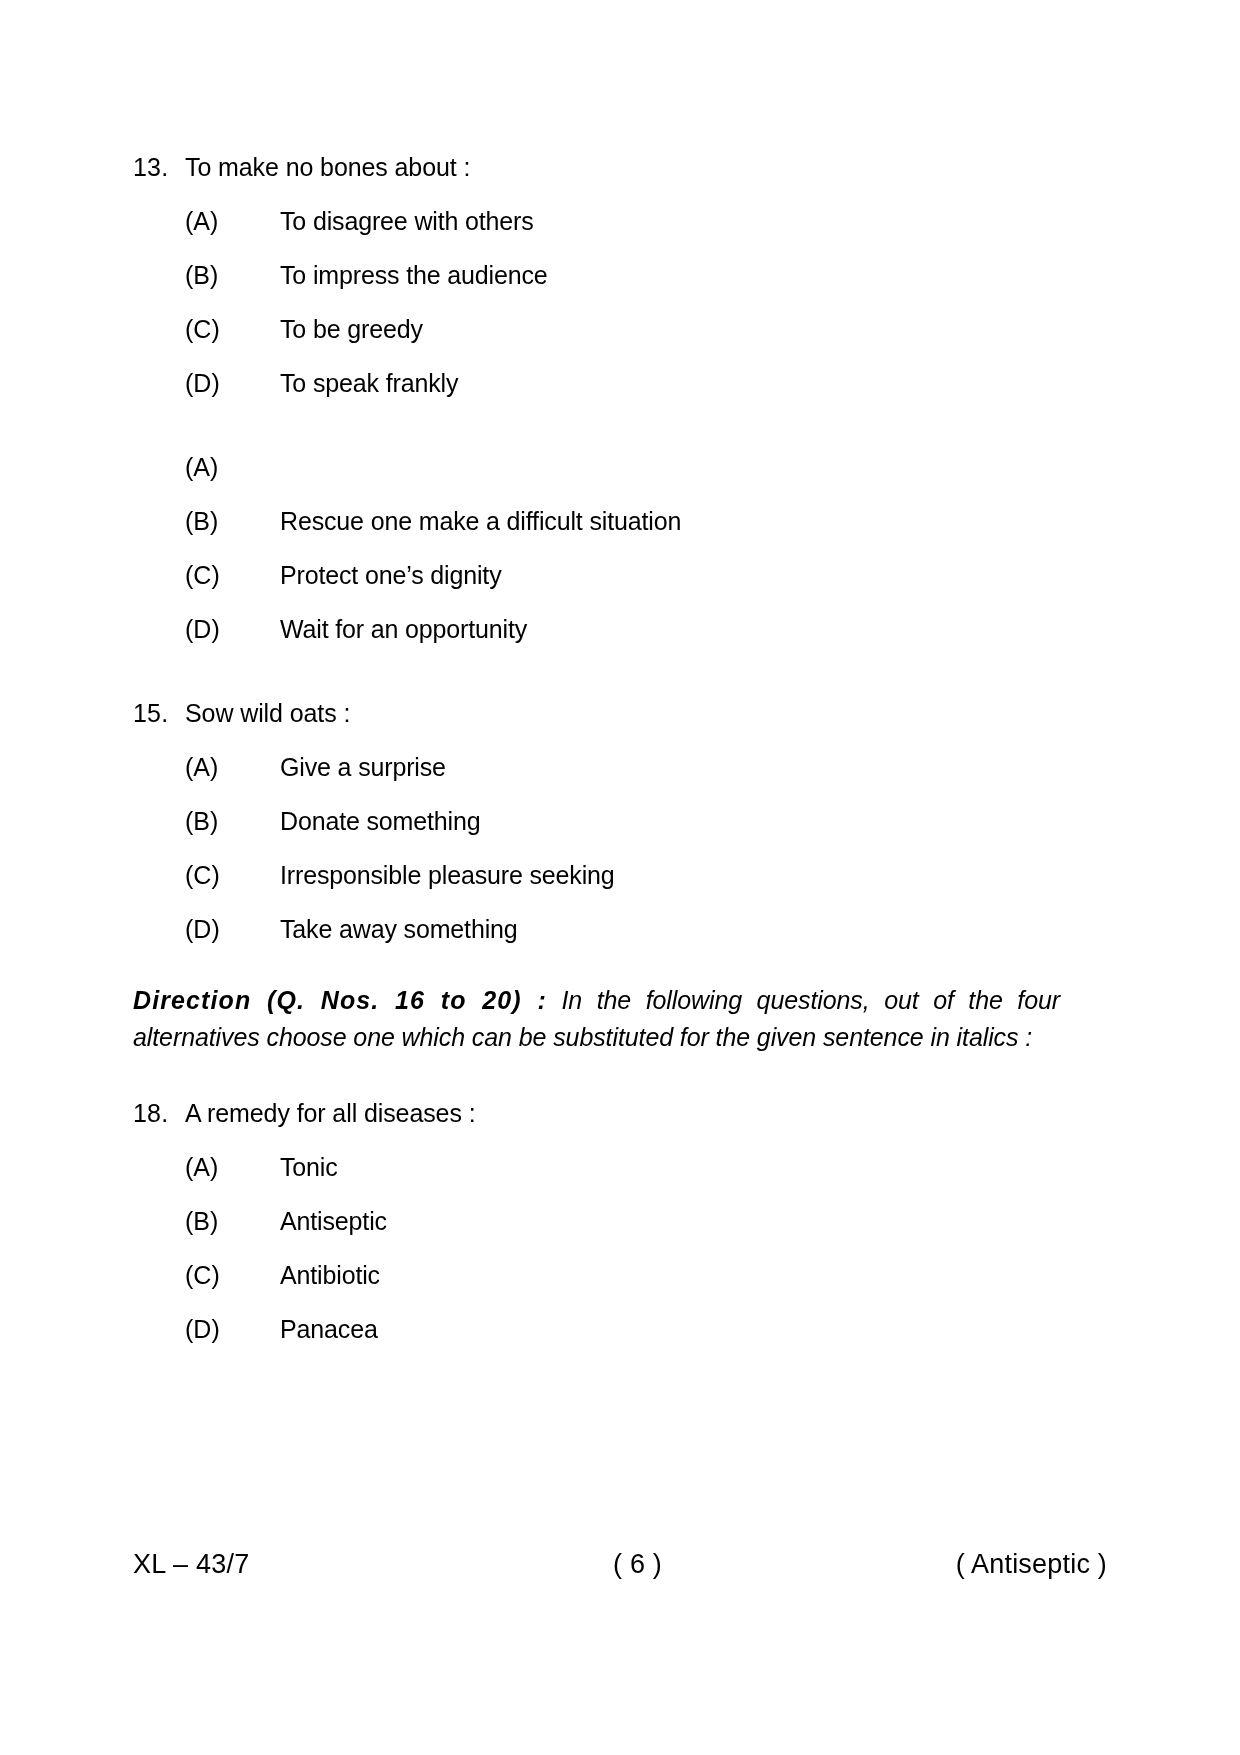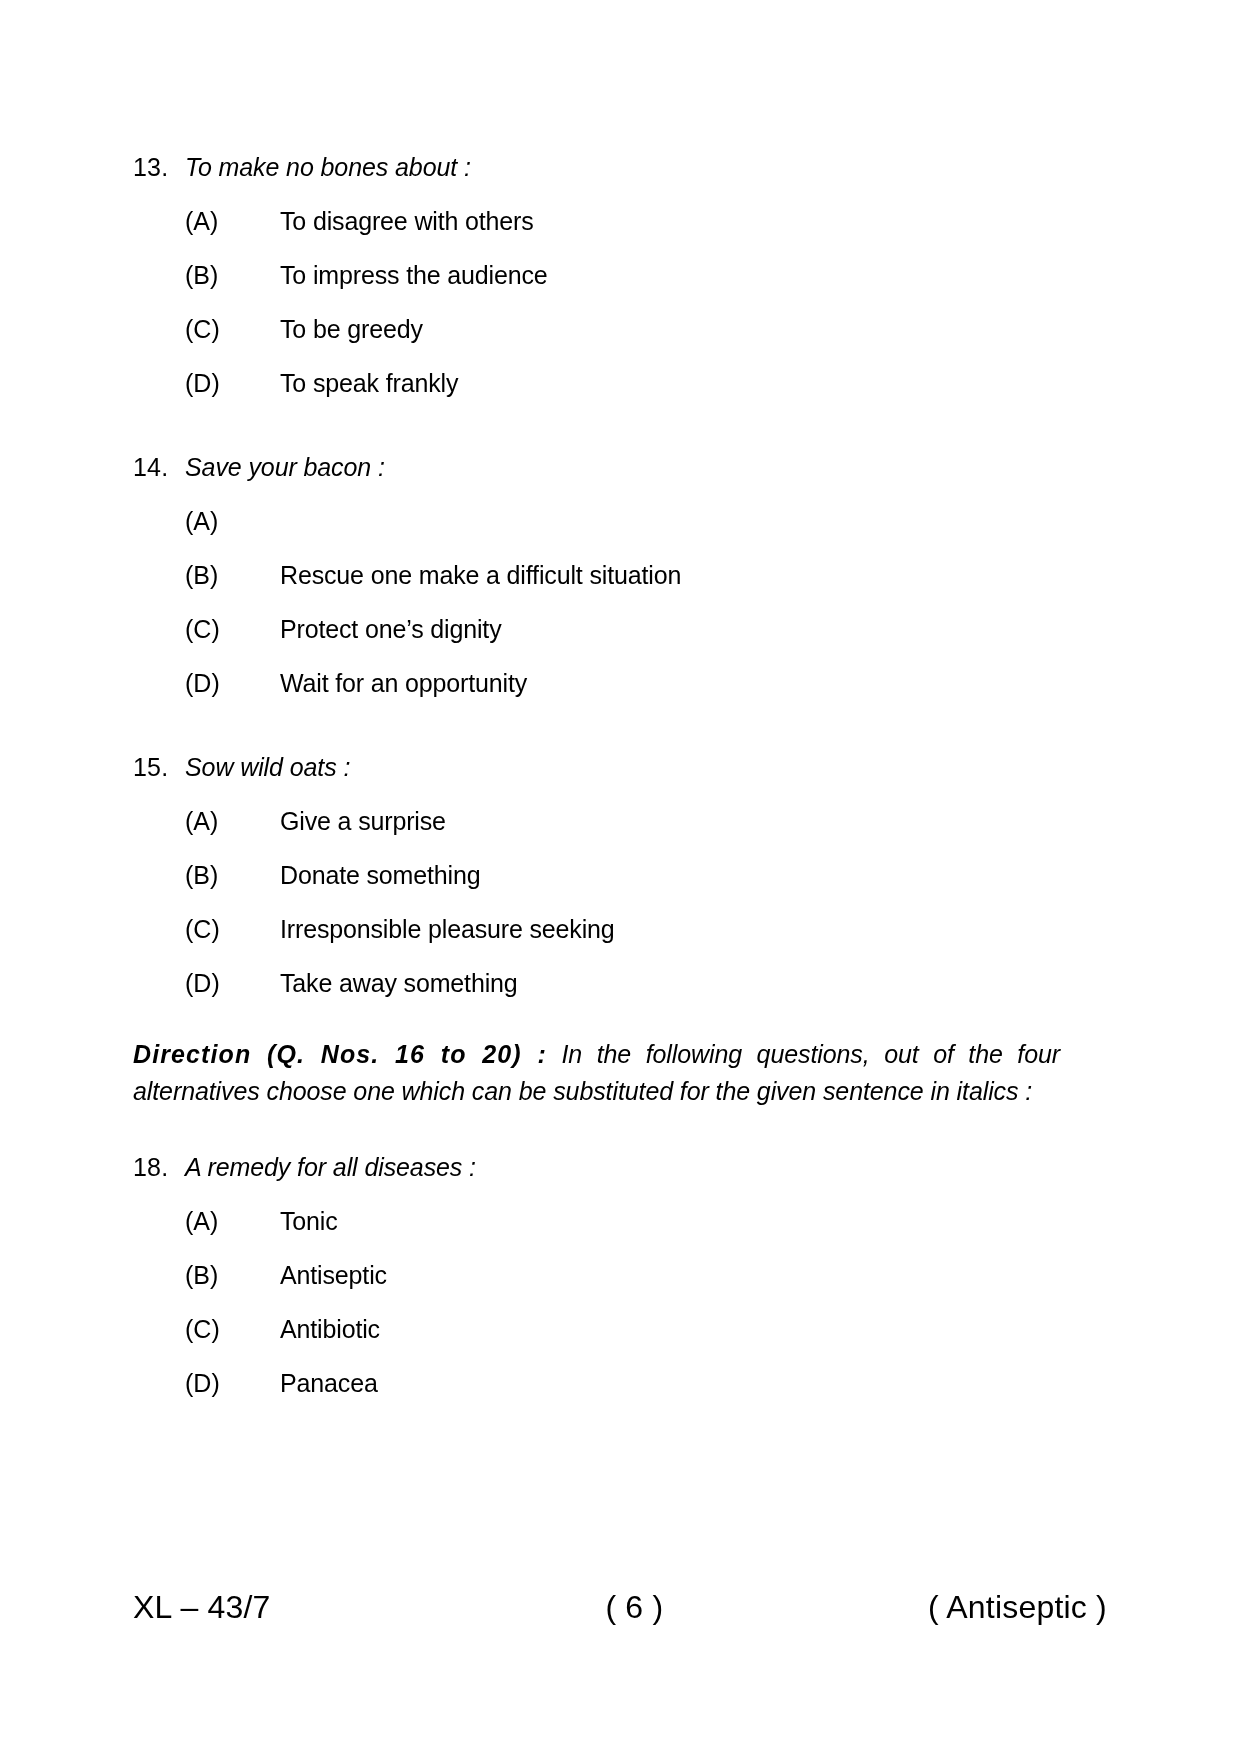--- a/index.html
+++ b/index.html
@@ -37,21 +37,20 @@
     line-height: 34px;
     margin-bottom: 20px;
   }
   .q-num {
     width: 52px;
     flex: 0 0 52px;
     font-style: normal;
     letter-spacing: 0.2px;
   }
   .q-text {
-    font-style: italic;
     letter-spacing: -0.1px;
   }
 
   .option {
     display: flex;
     align-items: baseline;
     font-size: 25px;
     line-height: 34px;
     margin: 0 0 20px 52px;
   }
@@ -81,25 +80,25 @@
     font-weight: bold;
     font-style: italic;
     letter-spacing: 1.1px;
   }
 
   
   .footer {
     position: absolute;
     left: 133px;
     right: 133px;
-    top: 1591px;
+    top: 1548px;
     display: flex;
     align-items: flex-end;
     justify-content: space-between;
-    font-size: 32px;
+    font-size: 27px;
     line-height: 32px;
   }
   .footer-left  { letter-spacing: 0.2px; }
   .footer-mid   { letter-spacing: 0.2px; margin-left: 70px; }
   .footer-right { letter-spacing: 0.2px; }
 </style>
 </head>
 <body>
 
 <div class="page">
@@ -123,24 +122,20 @@
     </div>
     <div class="option">
       <span class="opt-letter">(D)</span>
       <span class="opt-text">To speak frankly</span>
     </div>
   </div>
 
   <div class="q-gap"></div>
 
   <div class="question">
-    <div class="q-head">
-      <span class="q-num">14.</span>
-      <span class="q-text">Save your bacon :</span>
-    </div>
     <div class="option">
       <span class="opt-letter">(A)</span>
     </div>
     <div class="option">
       <span class="opt-letter">(B)</span>
       <span class="opt-text">Rescue one make a difficult situation</span>
     </div>
     <div class="option">
       <span class="opt-letter">(C)</span>
       <span class="opt-text">Protect one’s dignity</span>

